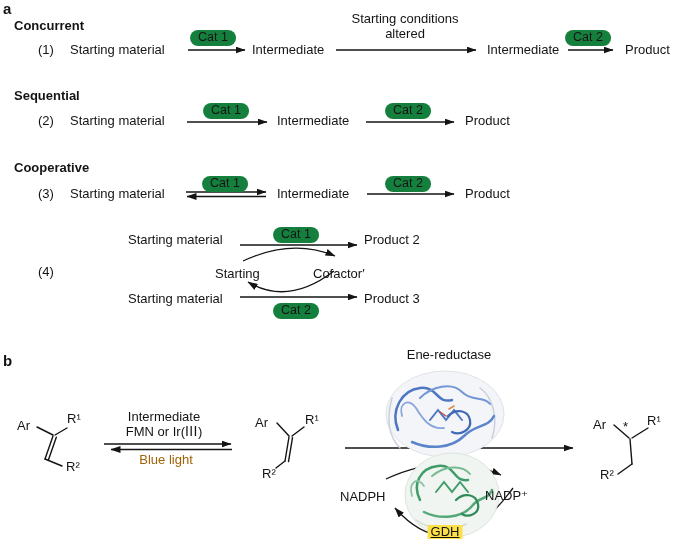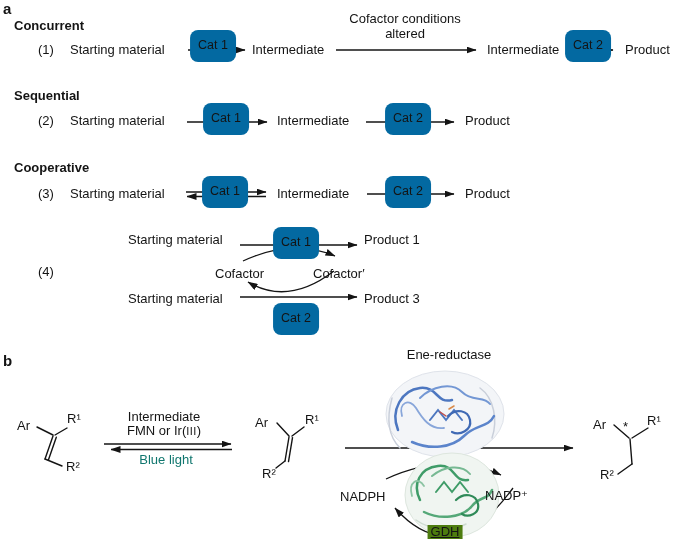--- a/index.html
+++ b/index.html
@@ -2,25 +2,25 @@
 <html><head>
 <meta charset="utf-8">
 <style>
   html,body{margin:0;padding:0;background:#fff;}
   .fig{position:relative;width:685px;height:543px;background:#ffffff;
        font-family:"Liberation Sans","DejaVu Sans",sans-serif;color:#141414;overflow:hidden;}
   .t{position:absolute;font-size:13px;line-height:14px;white-space:nowrap;}
   .c{transform:translateX(-50%);}
   .h{font-weight:bold;}
   .p{position:absolute;font-weight:bold;font-size:15px;line-height:15px;}
-  .pill{position:absolute;transform:translateX(-50%);background:#0369a1;border-radius:8px;
-        padding:8px 8px;font-size:12.5px;line-height:15.5px;white-space:nowrap;}
-  .blue{color:#0f766e;}
-  .sc{font-size:11px;letter-spacing:.4px;}
-  .wbg{background:#4d7c0f;padding:0 3px;text-decoration:underline;}
+  .pill{position:absolute;transform:translateX(-50%);background:#15803d;border-radius:8px;
+        padding:0 8px;font-size:12.5px;line-height:15.5px;white-space:nowrap;}
+  .blue{color:#a16207;}
+  .sc{font-size:14px;letter-spacing:.4px;}
+  .wbg{background:#fde047;padding:0 3px;text-decoration:underline;}
   svg.overlay{position:absolute;left:0;top:0;}
 </style>
 </head>
 <body>
 
 <div class="fig">
 
   <svg class="overlay" width="685" height="543" viewBox="0 0 685 543">
     <defs>
       <marker id="ah" markerWidth="10" markerHeight="7" refX="9.5" refY="3.5" orient="auto" markerUnits="userSpaceOnUse">
@@ -111,21 +111,21 @@
     </g>
   </svg>
 
   <span class="p" style="left:3px;top:1px">a</span>
   <span class="t h" style="left:14px;top:19px">Concurrent</span>
 
   <span class="t" style="left:38px;top:43px">(1)</span>
   <span class="t" style="left:70px;top:43px">Starting material</span>
   <span class="pill" style="left:213px;top:30px">Cat 1</span>
   <span class="t" style="left:252px;top:43px">Intermediate</span>
-  <span class="t c" style="left:405px;top:12px">Cofactor conditions</span>
+  <span class="t c" style="left:405px;top:12px">Starting conditions</span>
   <span class="t c" style="left:405px;top:27px">altered</span>
   <span class="t" style="left:487px;top:43px">Intermediate</span>
   <span class="pill" style="left:588px;top:30px">Cat 2</span>
   <span class="t" style="left:625px;top:43px">Product</span>
 
   <span class="t h" style="left:14px;top:89px">Sequential</span>
   <span class="t" style="left:38px;top:114px">(2)</span>
   <span class="t" style="left:70px;top:114px">Starting material</span>
   <span class="pill" style="left:226px;top:103px">Cat 1</span>
   <span class="t" style="left:277px;top:114px">Intermediate</span>
@@ -136,22 +136,22 @@
   <span class="t" style="left:38px;top:187px">(3)</span>
   <span class="t" style="left:70px;top:187px">Starting material</span>
   <span class="pill" style="left:225px;top:176px">Cat 1</span>
   <span class="t" style="left:277px;top:187px">Intermediate</span>
   <span class="pill" style="left:408px;top:176px">Cat 2</span>
   <span class="t" style="left:465px;top:187px">Product</span>
 
   <span class="t" style="left:38px;top:265px">(4)</span>
   <span class="t" style="left:128px;top:233px">Starting material</span>
   <span class="pill" style="left:296px;top:227px">Cat 1</span>
-  <span class="t" style="left:364px;top:233px">Product 1</span>
-  <span class="t" style="left:215px;top:267px">Cofactor</span>
+  <span class="t" style="left:364px;top:233px">Product 2</span>
+  <span class="t" style="left:215px;top:267px">Starting</span>
   <span class="t" style="left:313px;top:267px">Cofactor′</span>
   <span class="t" style="left:128px;top:292px">Starting material</span>
   <span class="pill" style="left:296px;top:303px">Cat 2</span>
   <span class="t" style="left:364px;top:292px">Product 3</span>
 
   <span class="p" style="left:3px;top:353px">b</span>
 
   <span class="t" style="left:17px;top:419px">Ar</span>
   <span class="t" style="left:67px;top:412px">R¹</span>
   <span class="t" style="left:66px;top:460px">R²</span>

